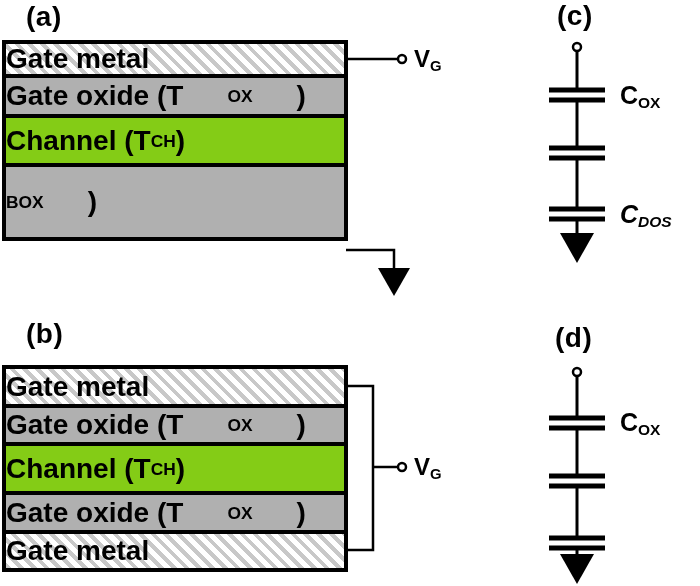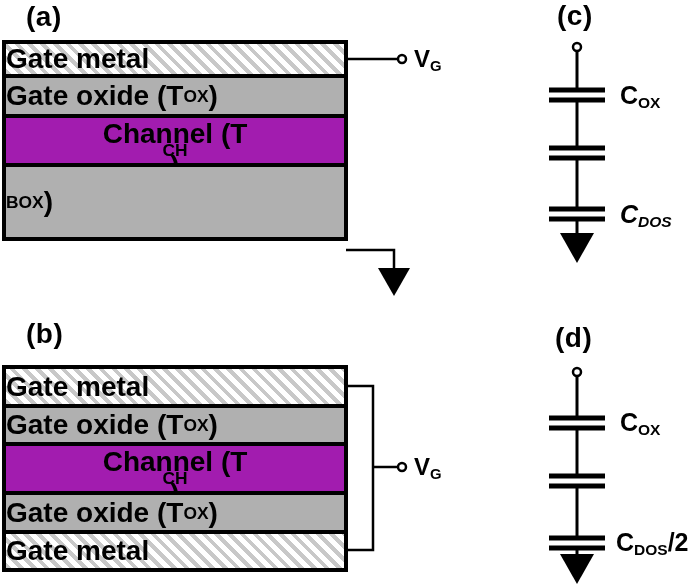--- a/index.html
+++ b/index.html
@@ -22,22 +22,22 @@
   .layer{
     width:100%;display:flex;align-items:center;justify-content:flex-start;
     font-size:28px;font-weight:bold;white-space:pre;
   }
   .layer:not(:first-child){border-top:4px solid var(--line-color);}
   .fill-hatch{
     background:repeating-linear-gradient(45deg,
       var(--hatch-stripe) 0px,var(--hatch-stripe) 4px,
       #ffffff 4px,#ffffff 9px);
   }
-  .fill-gray{background:var(--layer-gray);}
-  .fill-white{background:#a21caf;flex-direction:column;}
+  .fill-gray{background:var(--layer-gray);gap:44px;}
+  .fill-white{background:#84cc16;}
   .h30{height:30px}.h36{height:36px}.h45{height:45px}.h70{height:70px}
   .h35{height:35px}.h34{height:34px}
   sub{font-size:0.62em;line-height:0;vertical-align:-0.28em;font-weight:bold;}
   .term-label{position:absolute;font-size:24px;font-weight:bold;white-space:pre;}
   .cap-label{position:absolute;font-size:25px;font-weight:bold;white-space:pre;}
   svg.overlay{position:absolute;left:0;top:0;pointer-events:none;}
 </style>
 </head>
 <body>
 
@@ -102,15 +102,14 @@
     <polygon points="560,554 594,554 577,584" fill="#000"></polygon>
   </svg>
 
   <div class="term-label" style="left:414px;top:45px;"><span>V</span><sub>G</sub><span></span></div>
   <div class="term-label" style="left:414px;top:453px;"><span>V</span><sub>G</sub><span></span></div>
 
   <div class="cap-label" style="left:620px;top:81px;"><span>C</span><sub>OX</sub><span></span></div>
   <div class="cap-label" style="left:620px;top:200px;font-style:italic;"><span>C</span><sub>DOS</sub><span></span></div>
 
   <div class="cap-label" style="left:620px;top:408px;"><span>C</span><sub>OX</sub><span></span></div>
-  <div class="cap-label" style="left:616px;top:528px;"><span>C</span><sub>DOS</sub><span>/2</span></div>
 
 </div>
 
 </body></html>

